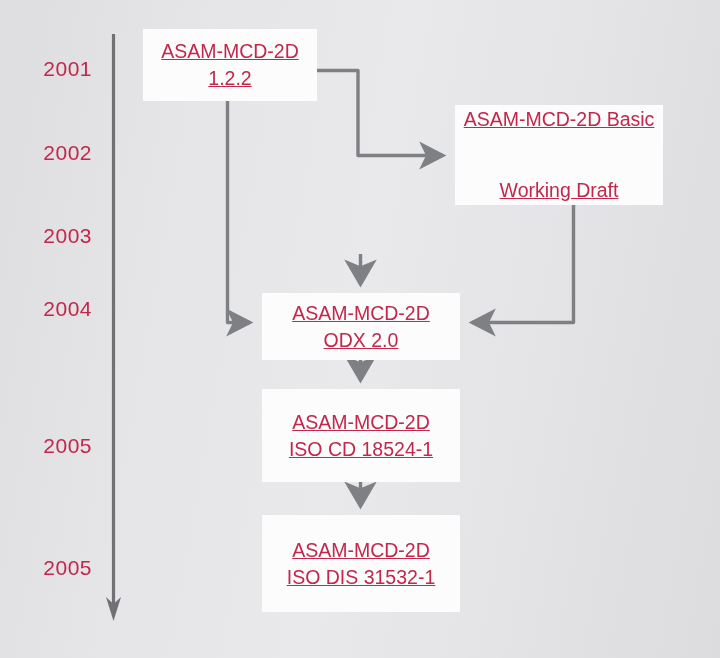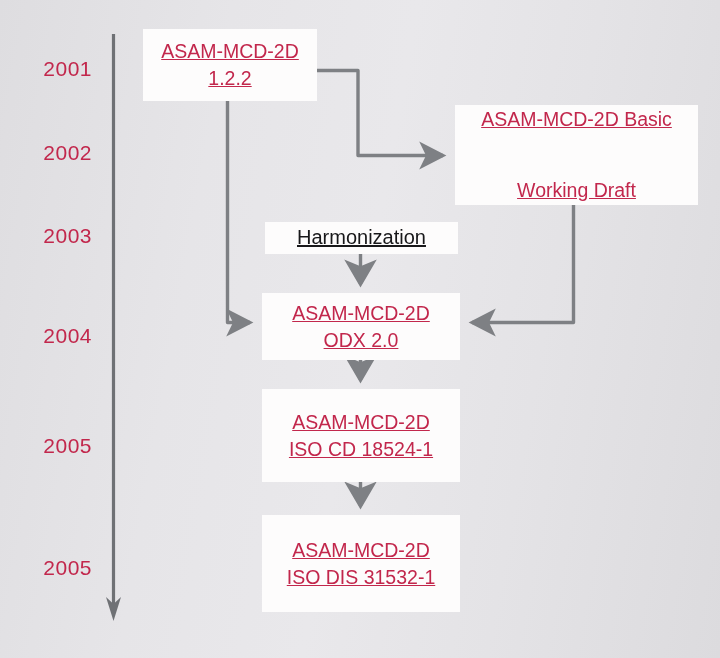--- a/index.html
+++ b/index.html
@@ -53,35 +53,35 @@
   .node.plain {
     color: #18181a;
   }
   .node .ln {
     display: block;
     white-space: nowrap;
     text-decoration: underline;
   }
   
   #node-odx122   { left: 143px; top: 29px;  width: 174px; height: 72px; }
-  #node-basicwd  { left: 455px; top: 105px; width: 243px; height: 100px; gap: 44px; }
+  #node-basicwd  { left: 455px; top: 105px; width: 208px; height: 100px; gap: 44px; }
   #node-harmon   { left: 265px; top: 222px; width: 193px; height: 32px; font-size: 20px; }
   #node-odx20    { left: 262px; top: 293px; width: 198px; height: 67px; }
   #node-odx201   { left: 262px; top: 389px; width: 198px; height: 93px; }
   #node-odx21    { left: 262px; top: 515px; width: 198px; height: 97px; }
 </style>
 </head>
 <body>
 
 <div id="canvas">
 
   <div class="year" style="top:57px">2001</div>
   <div class="year" style="top:141px">2002</div>
   <div class="year" style="top:224px">2003</div>
-  <div class="year" style="top:324px">2004</div>
+  <div class="year" style="top:297px">2004</div>
   <div class="year" style="top:434px">2005</div>
   <div class="year" style="top:556px">2005</div>
 
   <svg class="wires" viewBox="0 0 720 658">
     <defs>
       <marker id="ah" markerWidth="9" markerHeight="9" refX="7.6" refY="4.5" orient="auto" markerUnits="strokeWidth">
         <path d="M0.6,0.4 L8.6,4.5 L0.6,8.6 L2.6,4.5 Z" fill="#7e8084"></path>
       </marker>
       <marker id="ah-thin" markerWidth="10" markerHeight="10" refX="8.4" refY="5" orient="auto" markerUnits="strokeWidth">
         <path d="M1.2,0.2 L9.4,5 L1.2,9.8 L3.2,5 Z" fill="#7e8084"></path>
@@ -121,23 +121,20 @@
   <div class="node" id="node-odx122">
     <span class="ln">ASAM-MCD-2D</span>
     <span class="ln">1.2.2</span>
   </div>
 
   <div class="node" id="node-basicwd">
     <span class="ln">ASAM-MCD-2D Basic</span>
     <span class="ln">Working Draft</span>
   </div>
 
-  <div class="node plain" id="node-harmon">
-    <span class="ln">Harmonization</span>
-  </div>
 
   <div class="node" id="node-odx20">
     <span class="ln">ASAM-MCD-2D</span>
     <span class="ln">ODX 2.0</span>
   </div>
 
   <div class="node" id="node-odx201">
     <span class="ln">ASAM-MCD-2D</span>
     <span class="ln">ISO CD 18524-1</span>
   </div>

